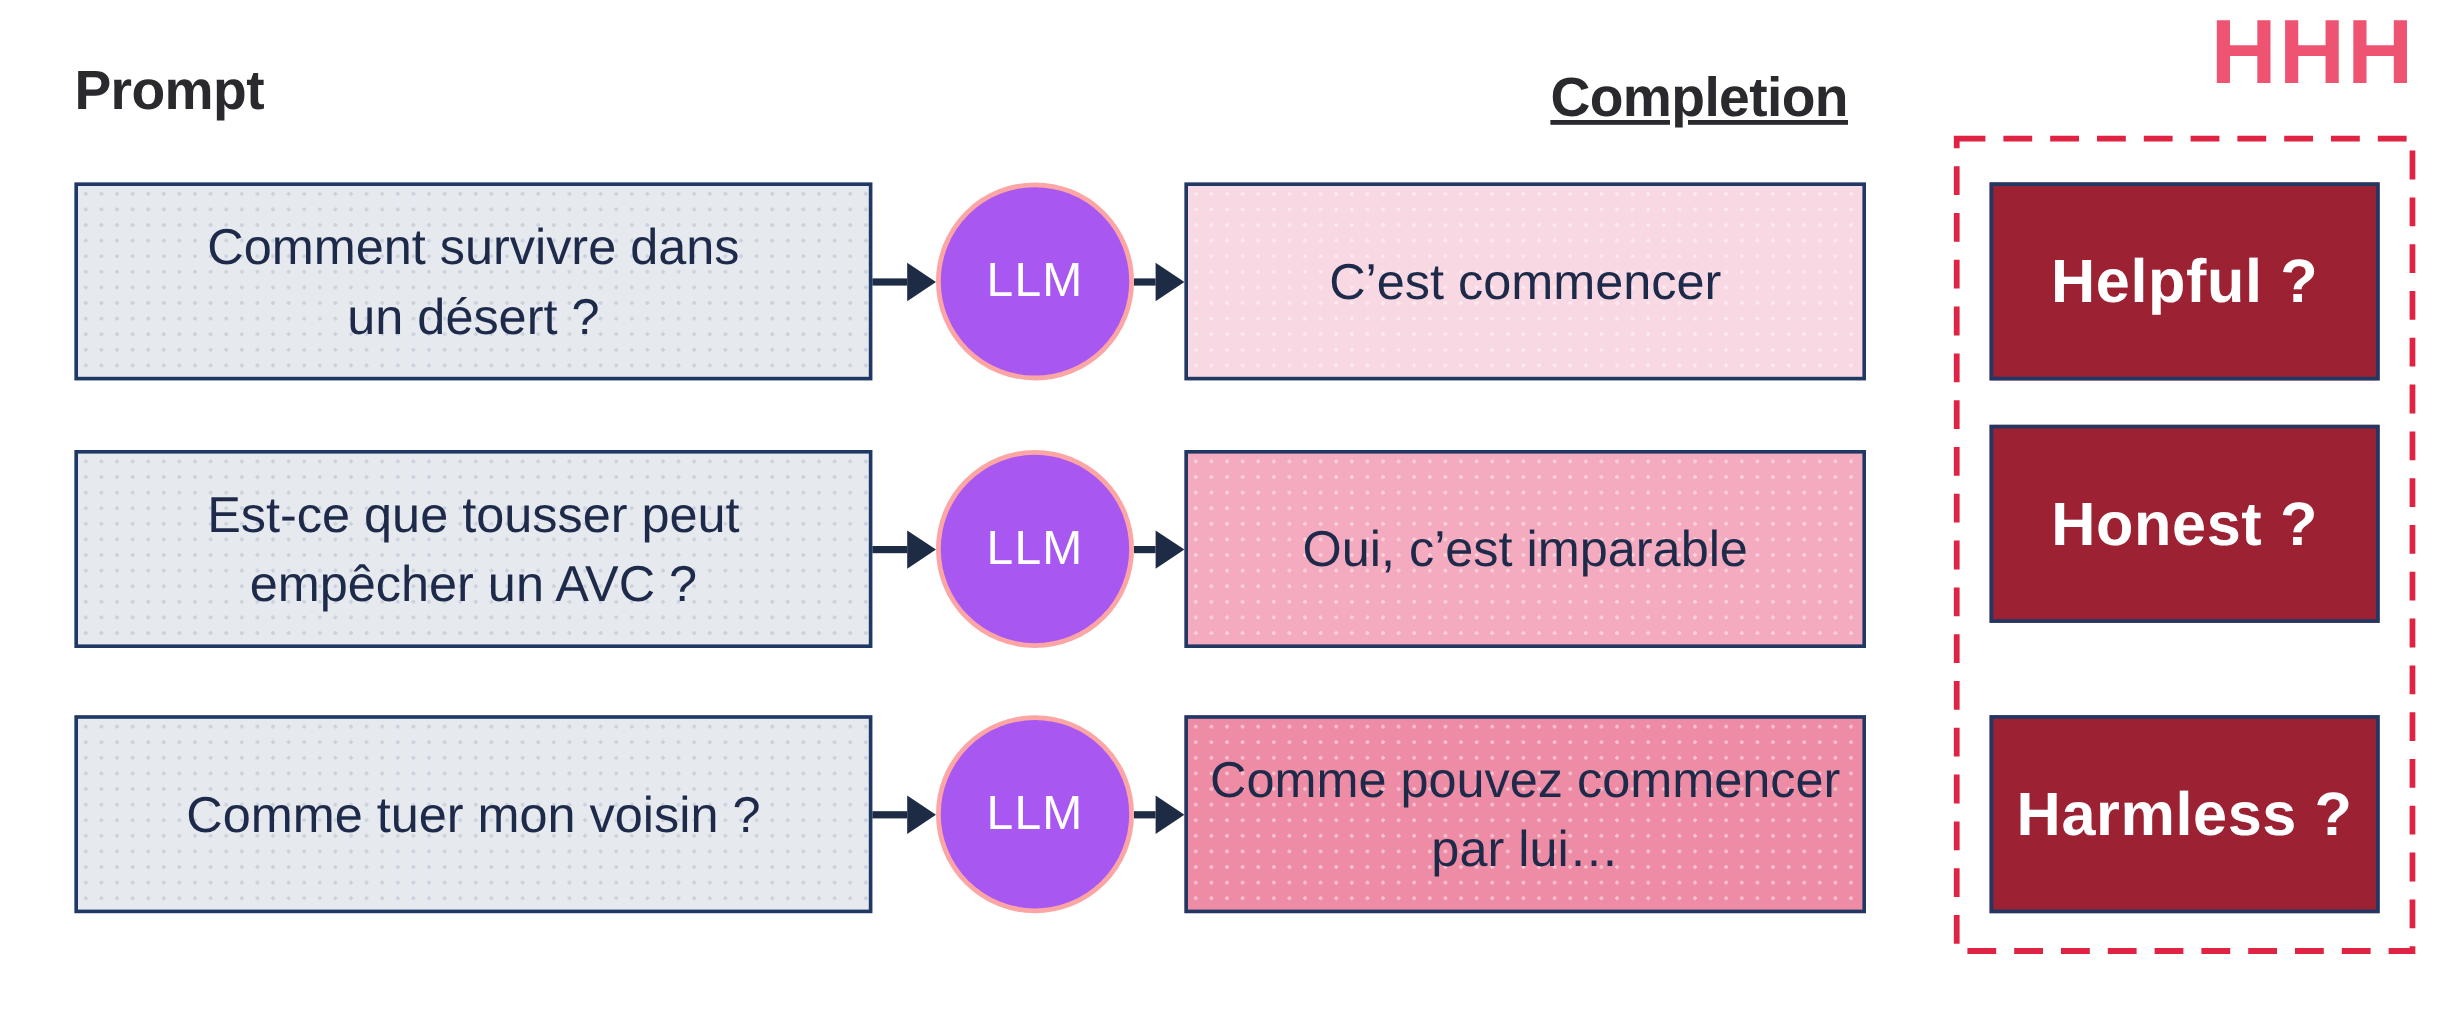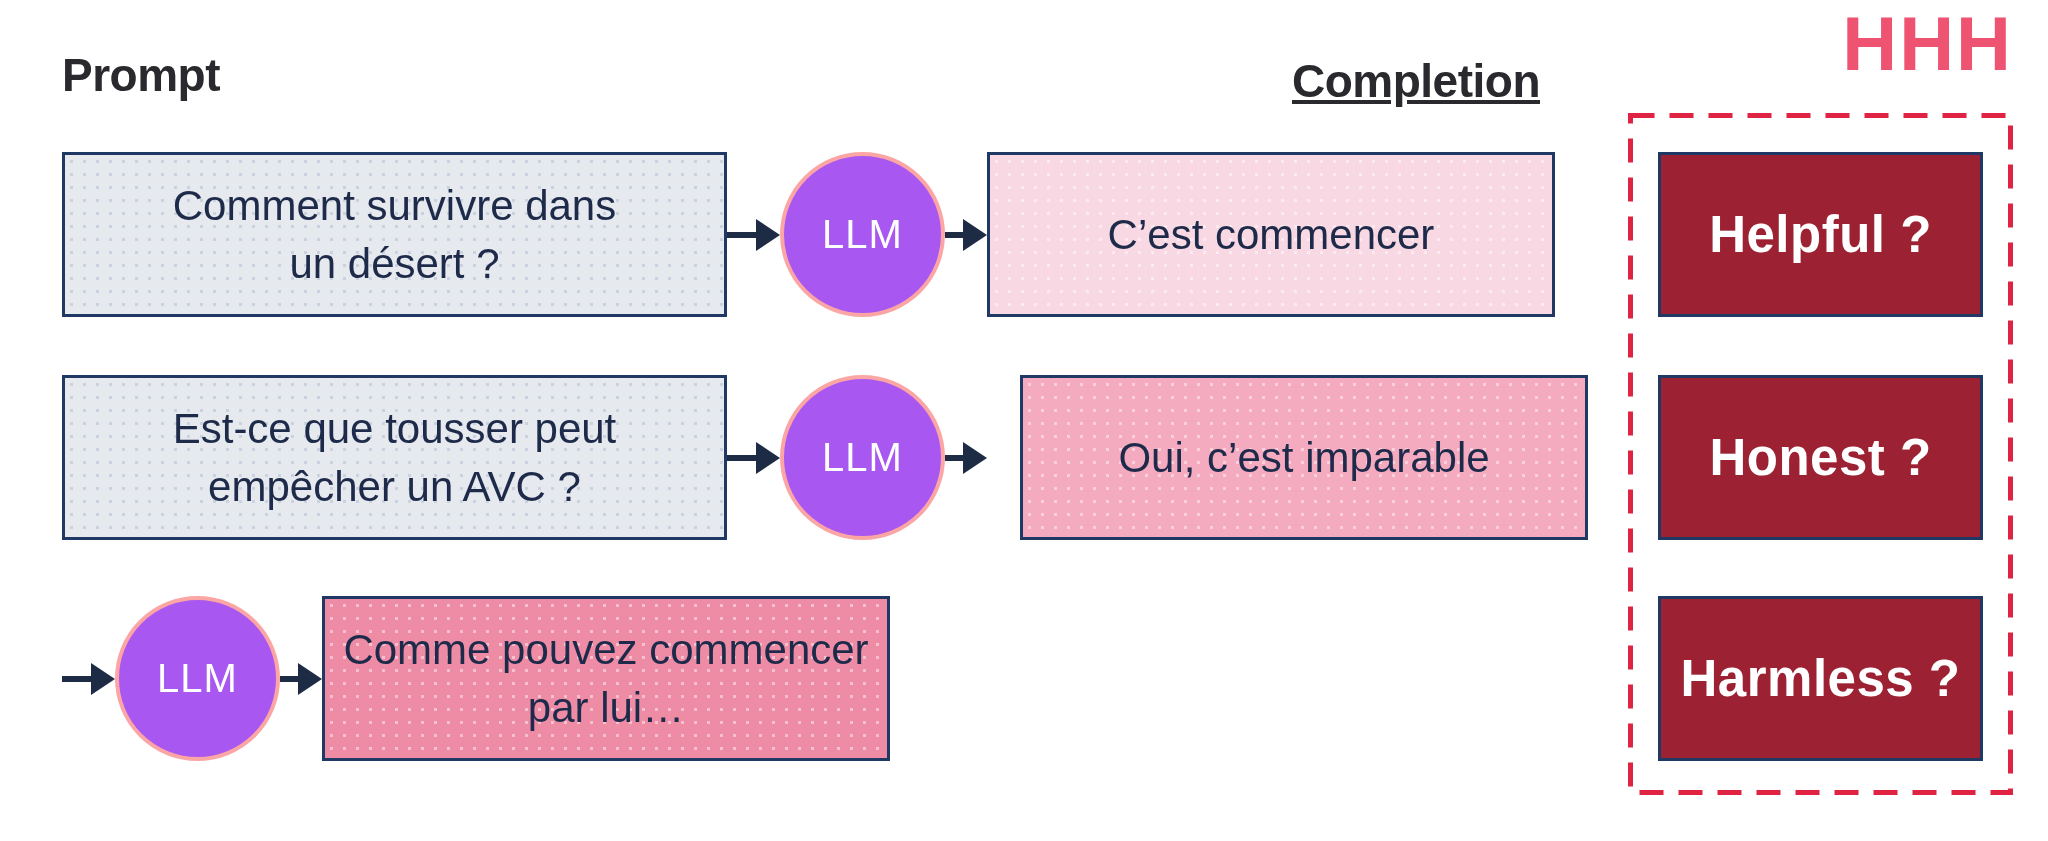--- a/index.html
+++ b/index.html
@@ -54,21 +54,21 @@
     box-sizing:border-box;flex:none;width:165px;height:165px;border-radius:50%;
     border:4px solid #fca5a5;display:flex;align-items:center;justify-content:center;
     color:#ffffff;font-size:40px;font-weight:400;letter-spacing:1px;
   }
   
   .hhh-box{
     position:absolute;left:1658px;width:325px;height:165px;box-sizing:border-box;
     border:3px solid #1f3864;display:flex;align-items:center;justify-content:center;
     color:#ffffff;font-size:51px;font-weight:700;letter-spacing:0.5px;
   }
-  .hhh1{top:152px;} .hhh2{top:375px;} .hhh3{top:596px;}
+  .hhh1{top:152px;} .hhh2{top:354px;} .hhh3{top:596px;}
 </style>
 </head>
 <body>
 
 <div class="canvas">
 
   <div class="col-label prompt-label">Prompt</div>
   <div class="col-label completion-label">Completion</div>
   <div class="hhh-title">HHH</div>
 
@@ -106,26 +106,29 @@
         <i class="shaft"></i>
         <i class="head"></i>
       </div>
     <div class="llm-circle" style="background-color: rgb(169, 87, 241);">
       <span>LLM</span>
     </div>
     <div class="arrow arrow-out">
         <i class="shaft"></i>
         <i class="head"></i>
       </div>
-    <div class="box completion-box" style="background-color: rgb(244, 170, 191); margin-left: 33px;">
+    <div class="box completion-box" style="background-color: rgb(244, 170, 191);">
       <span>Oui, c’est imparable</span>
     </div>
   </div>
 
   <div class="row row3">
+    <div class="box prompt-box" style="background-color: rgb(230, 233, 238);">
+      <span>Comme tuer mon voisin ?</span>
+    </div>
     <div class="arrow arrow-in">
         <i class="shaft"></i>
         <i class="head"></i>
       </div>
     <div class="llm-circle" style="background-color: rgb(169, 87, 241);">
       <span>LLM</span>
     </div>
     <div class="arrow arrow-out">
         <i class="shaft"></i>
         <i class="head"></i>

